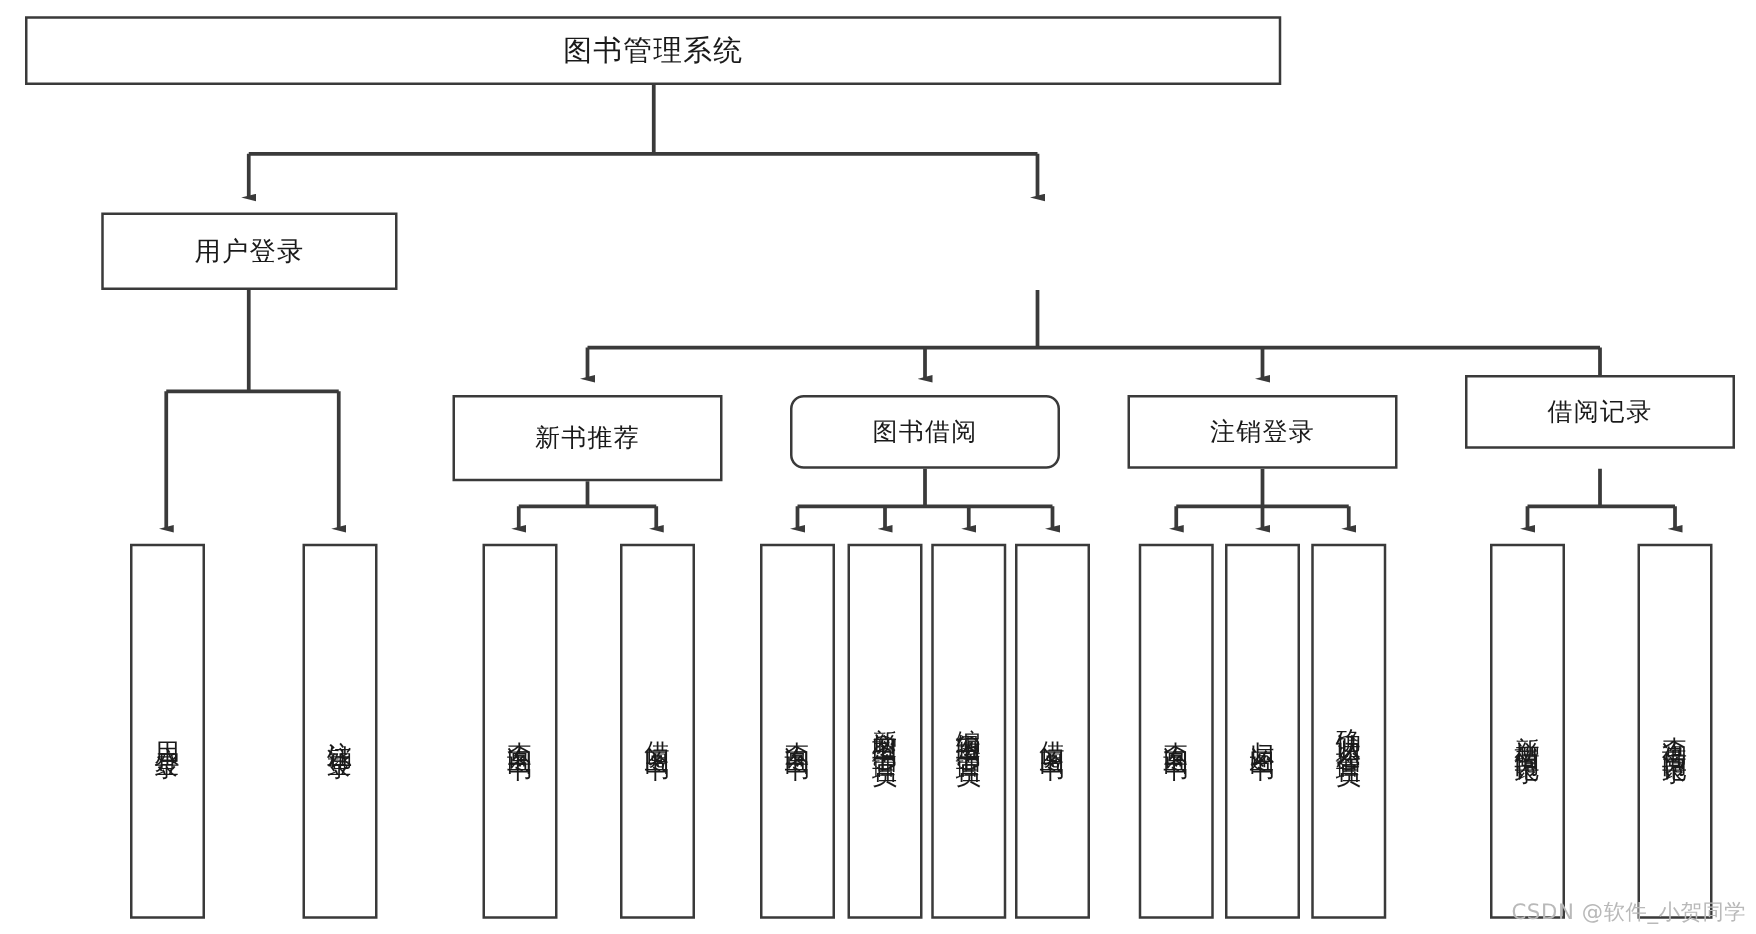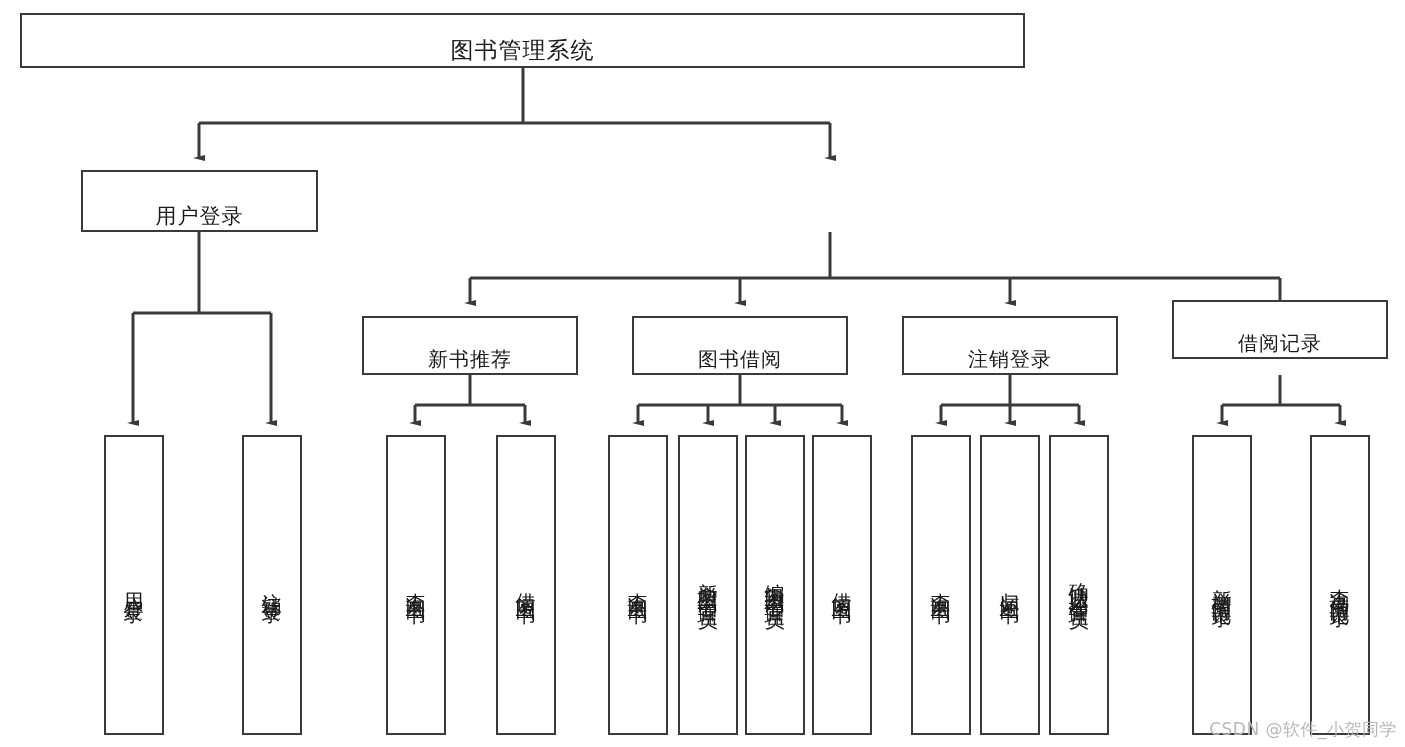--- a/index.html
+++ b/index.html
@@ -23,21 +23,21 @@
     top: 0;
     width: 1405px;
     height: 747px;
   }
   .node {
     position: absolute;
     box-sizing: border-box;
     border: 2.5px solid #3a3a3a;
     background: #ffffff;
     display: flex;
-    align-items: flex-end;
+    align-items: center;
     justify-content: center;
     color: #1a1a1a;
   }
   .node.root-node {
     font-size: 23px;
   }
   .node.level2-node {
     font-size: 21px;
   }
   .node.level3-node {
@@ -128,24 +128,24 @@
   </svg>
 
   <div class="node root-node" style="left:20px; top:13px; width:1005px; height:55px;">
     <span class="htext">图书管理系统</span>
   </div>
 
   <div class="node level2-node" style="left:81px; top:170px; width:237px; height:62px;">
     <span class="htext">用户登录</span>
   </div>
 
-  <div class="node level3-node" style="left:362px; top:316px; width:216px; height:59px;">
+  <div class="node level3-node" style="left:362px; top:316px; width:216px; height:69px;">
     <span class="htext">新书推荐</span>
   </div>
-  <div class="node level3-node" style="left:632px; top:316px; width:216px; height:59px;">
+  <div class="node level3-node" style="left:632px; top:316px; width:216px; height:59px;border-radius:11px;">
     <span class="htext">图书借阅</span>
   </div>
   <div class="node level3-node" style="left:902px; top:316px; width:216px; height:59px;">
     <span class="htext">注销登录</span>
   </div>
   <div class="node level3-node" style="left:1172px; top:300px; width:216px; height:59px;">
     <span class="htext">借阅记录</span>
   </div>
 
   <div class="node leaf-node" style="left:104px; top:435px; width:60px; height:300px;">

